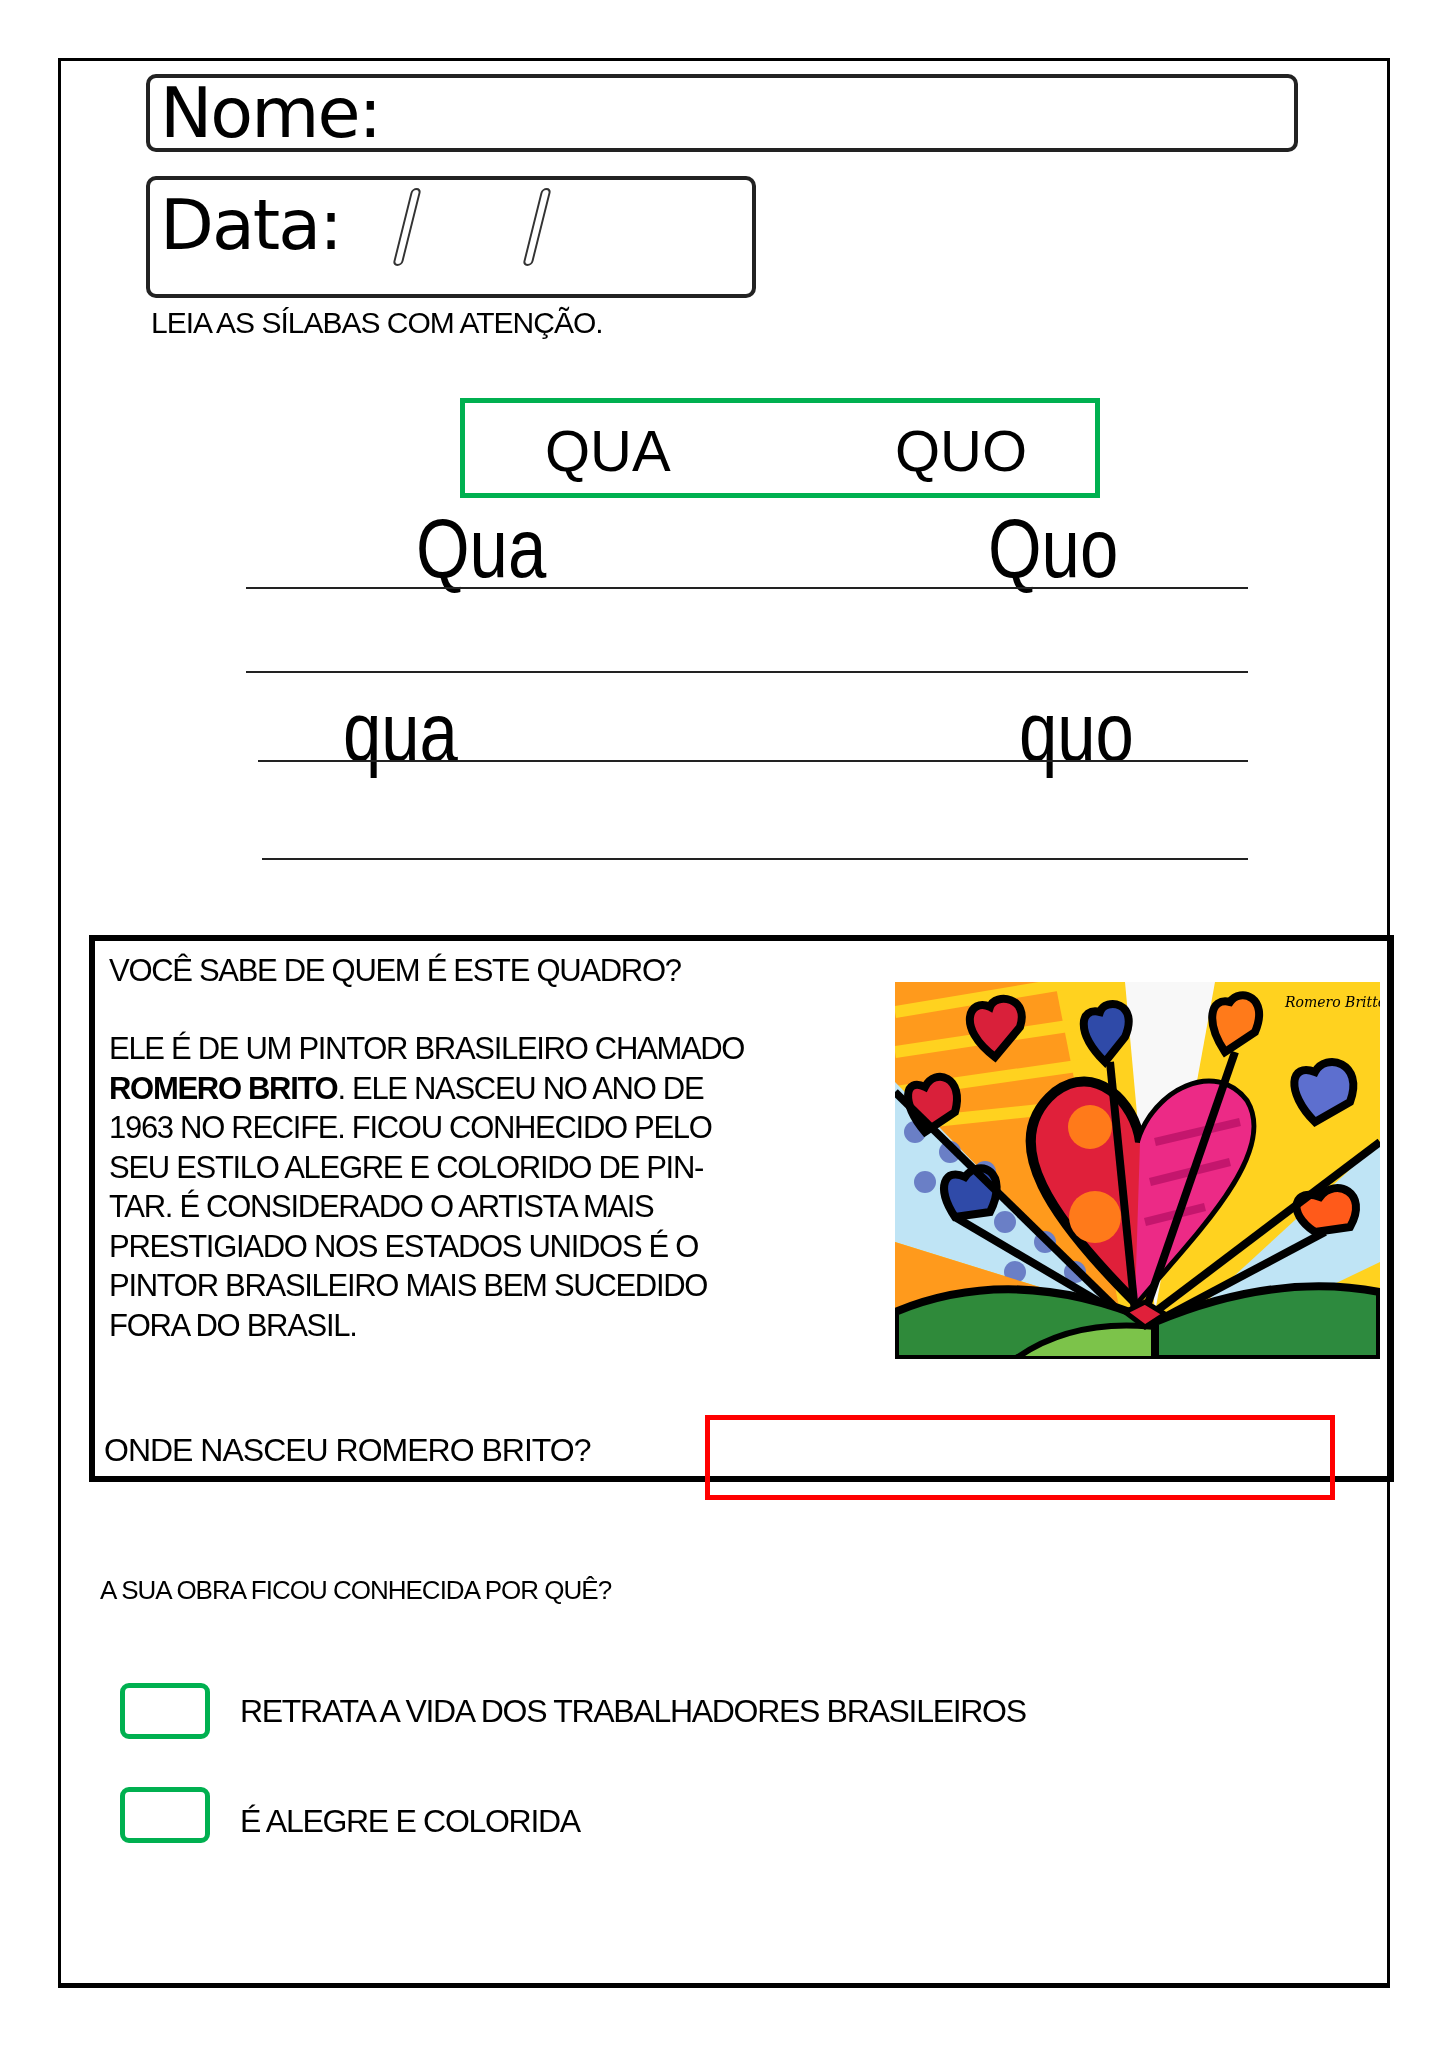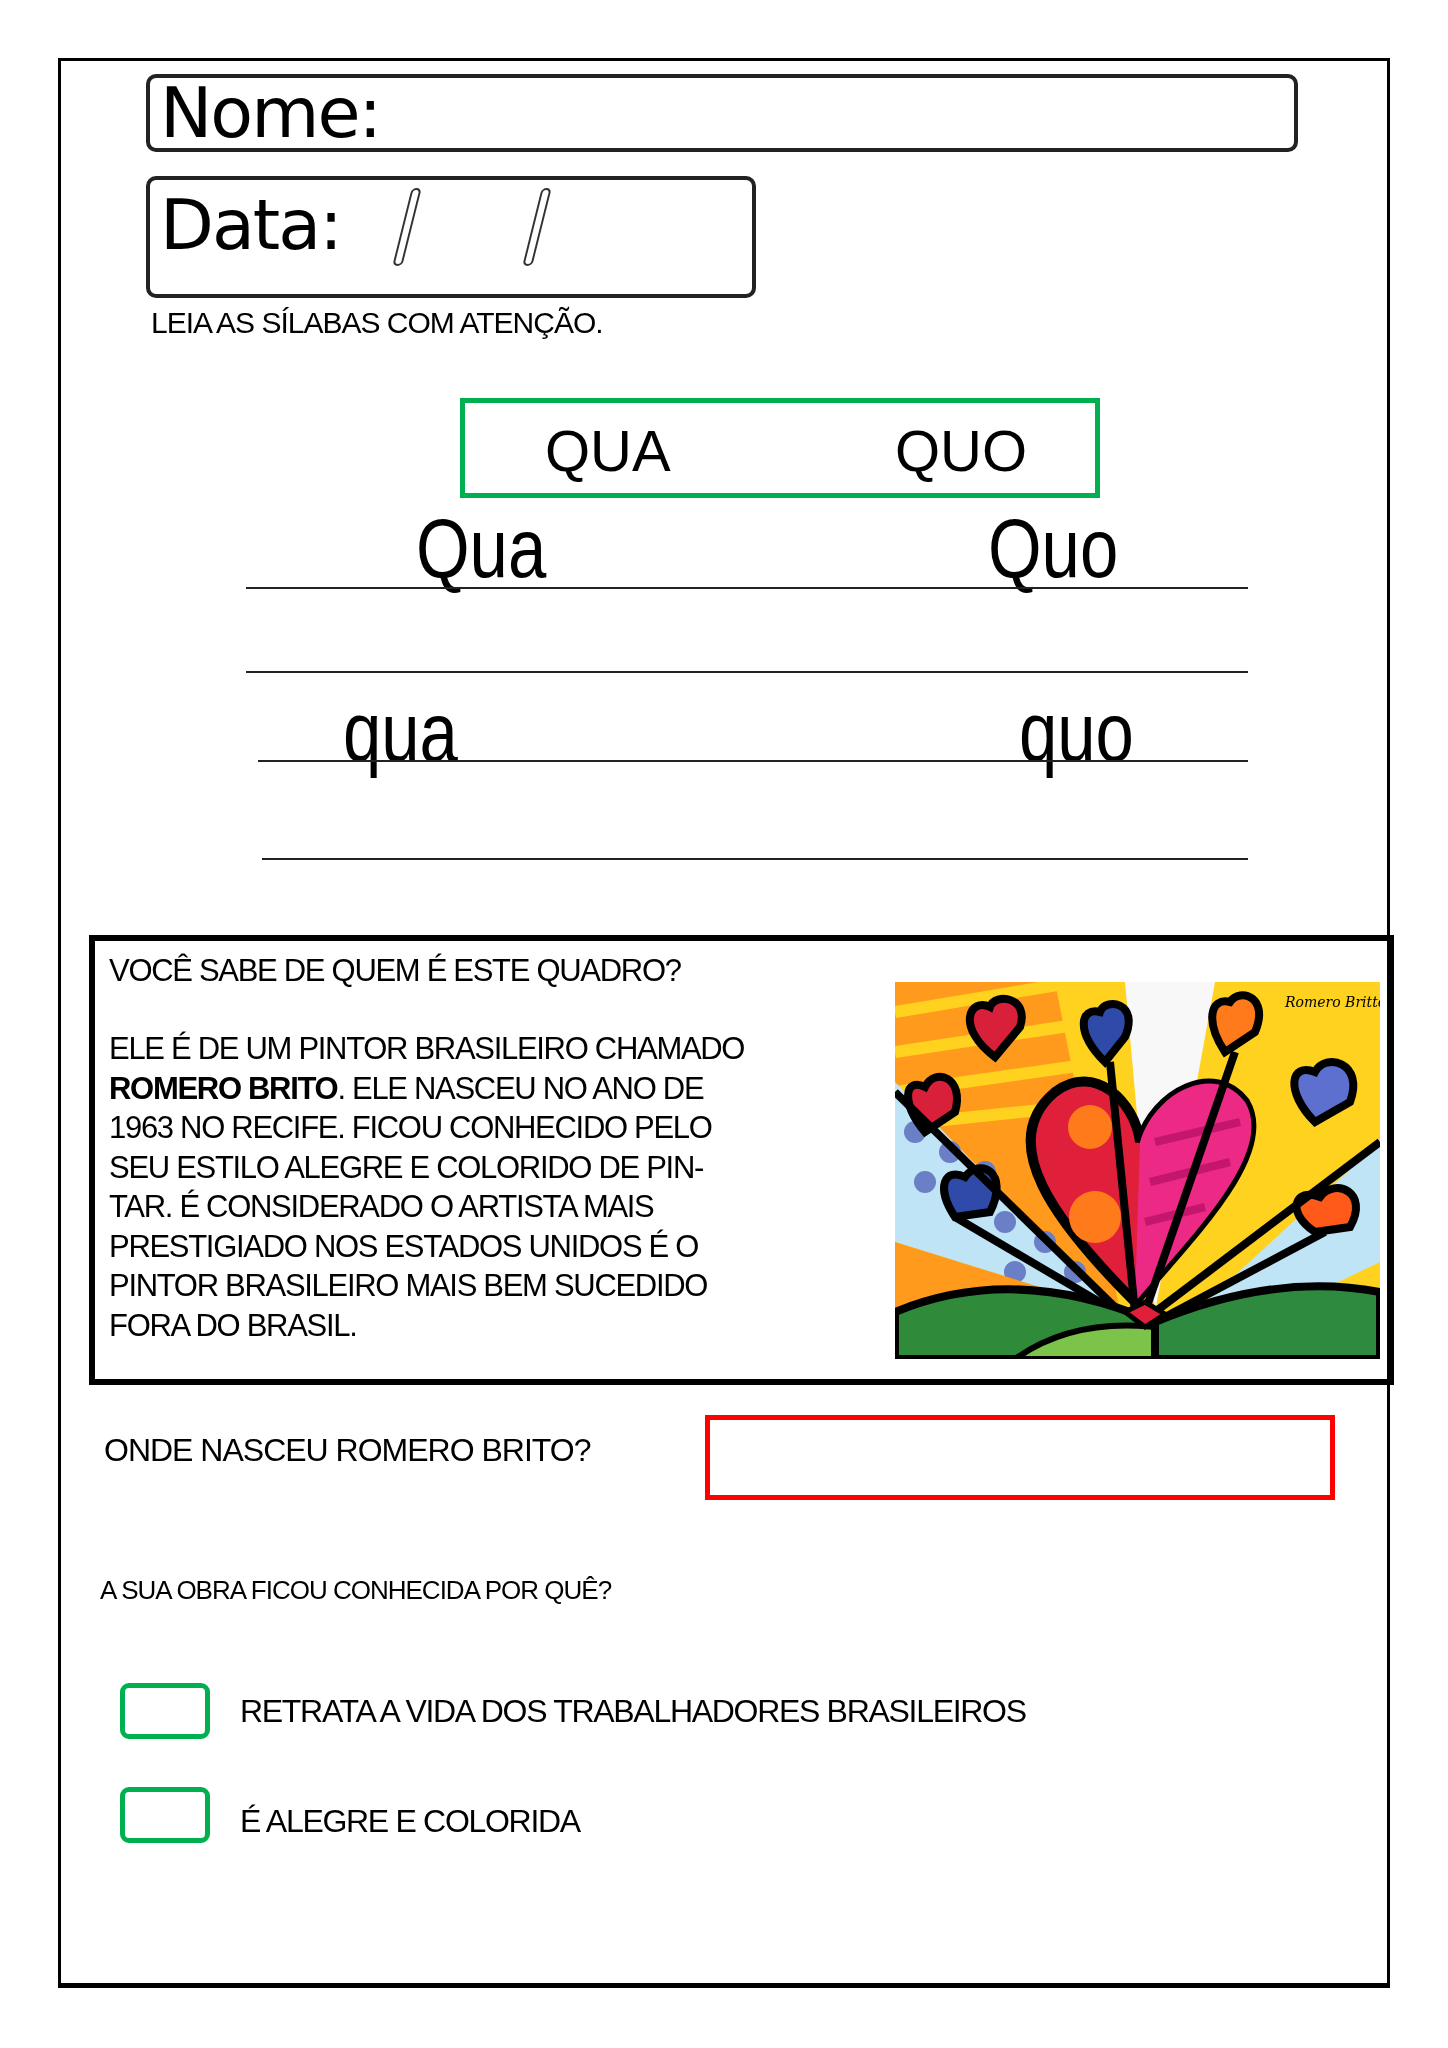--- a/index.html
+++ b/index.html
@@ -11,21 +11,21 @@
   .field-box { position: absolute; border: 4px solid #222; border-radius: 10px; box-sizing: border-box; background: #fff; }
   .field-label { position: absolute; left: 10px; font-family: "DejaVu Sans", sans-serif; letter-spacing: -2px; }
   .slash { position: absolute; width: 10px; height: 78px; border: 2px solid #333; border-radius: 5px;
            transform: skewX(-14deg); box-sizing: border-box; }
   .instr { font-size: 30px; letter-spacing: -1px; }
   .syl-box { position: absolute; left: 460px; top: 398px; width: 640px; height: 100px;
              border: 5px solid #00b050; box-sizing: border-box; }
   .syl { position: absolute; font-size: 58px; top: 14px; }
   .rule { position: absolute; height: 2px; background: #222; }
   .big { position: absolute; font-size: 84px; transform: scaleX(0.82); transform-origin: left top; line-height: 1; }
-  .info-box { position: absolute; left: 89px; top: 935px; width: 1305px; height: 450px;
+  .info-box { position: absolute; left: 89px; top: 935px; width: 1305px; height: 547px;
               border: 6px solid #000; box-sizing: border-box; }
   .info-text { position: absolute; left: 14px; width: 780px; font-size: 31px; line-height: 39.5px;
                letter-spacing: -1.3px; }
   .painting { position: absolute; left: 800px; top: 41px; width: 485px; height: 377px; overflow: hidden; }
   .answer-box { position: absolute; left: 705px; top: 1415px; width: 630px; height: 85px;
                 border: 5px solid #ff0000; box-sizing: border-box; }
   .checkbox { position: absolute; width: 90px; height: 56px; border: 5px solid #00b050;
               border-radius: 9px; box-sizing: border-box; }
   .opt-label { position: absolute; font-size: 32px; letter-spacing: -1.3px; }
 </style>

